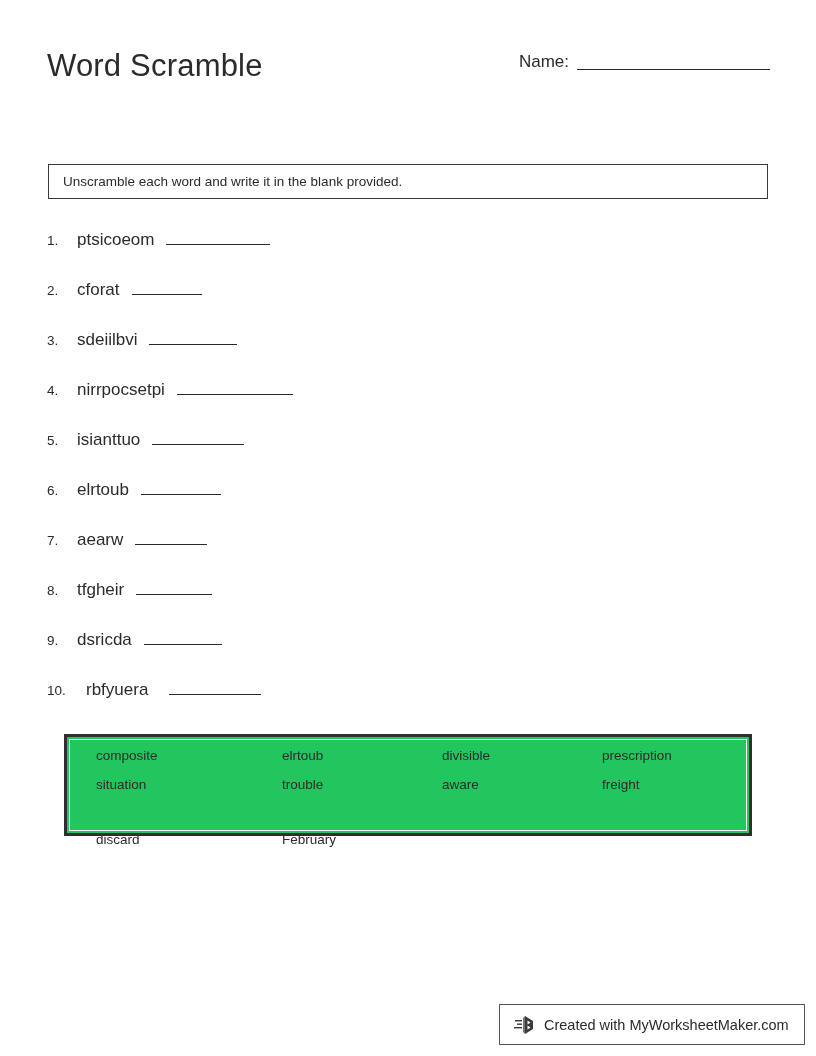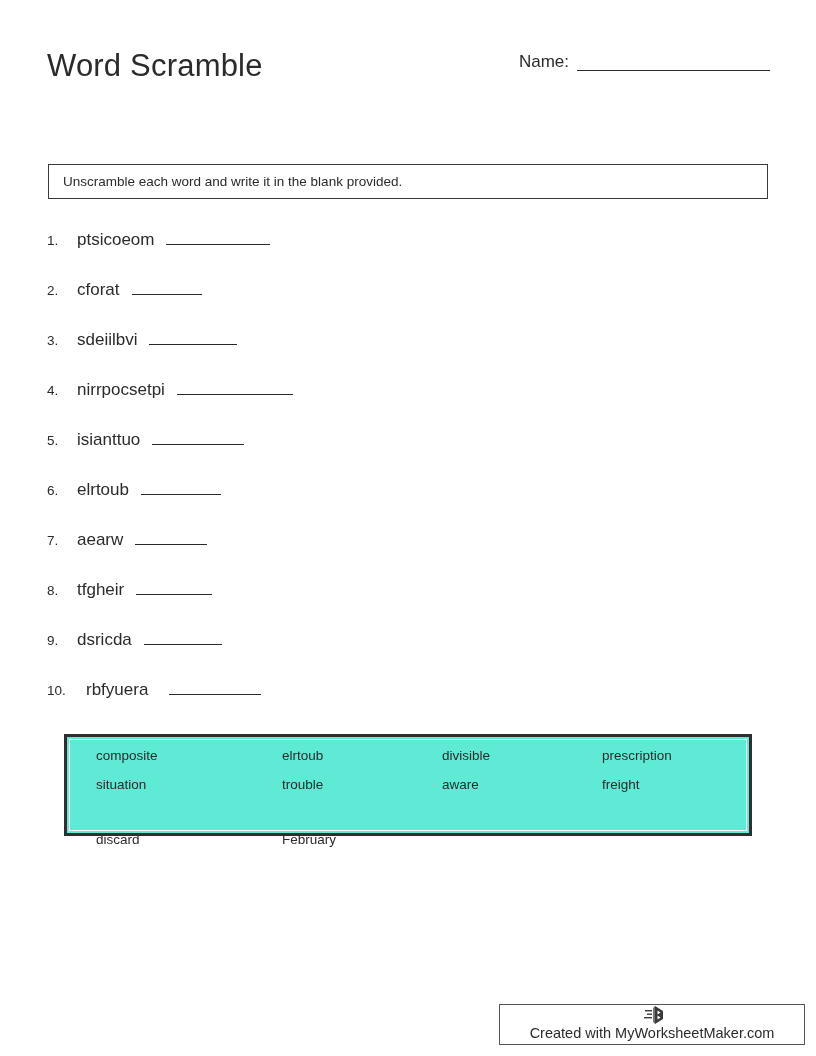--- a/index.html
+++ b/index.html
@@ -35,21 +35,21 @@
     top: 48px;
     font-size: 31px;
     font-weight: 400;
     letter-spacing: 0.2px;
     color: #2b2b2b;
     white-space: nowrap;
   }
   .field-row {
     position: absolute;
     display: flex;
-    align-items: center;
+    align-items: flex-start;
     left: 430px;
     width: 340px;
   }
   .field-row.name { top: 52px; }
   .field-row.date { top: 90px; }
   .field-label {
     width: 147px;
     text-align: right;
     font-size: 17px;
     color: #2b2b2b;
@@ -118,21 +118,21 @@
   }
 
   
   .word-bank {
     position: absolute;
     left: 64px;
     top: 734px;
     width: 688px;
     height: 102px;
     border: 3px solid #2f2f2f;
-    background: #5eead4;
+    background: #22c55e;
     box-sizing: border-box;
     padding: 2px;
   }
   .word-bank-inner {
     width: 100%;
     height: 100%;
     border: 1px solid #ffffff;
     box-sizing: border-box;
     position: relative;
   }
@@ -160,21 +160,20 @@
     position: absolute;
     left: 499px;
     top: 1004px;
     width: 306px;
     height: 41px;
     border: 1.2px solid #555555;
     background: #ffffff;
     box-sizing: border-box;
     display: flex;
     align-items: center;
-    flex-direction: column;
   }
   .badge-icon {
     margin-left: 14px;
     margin-right: 8px;
     flex: none;
     display: block;
   }
   .badge-text {
     font-size: 14.5px;
     color: #2b2b2b;

